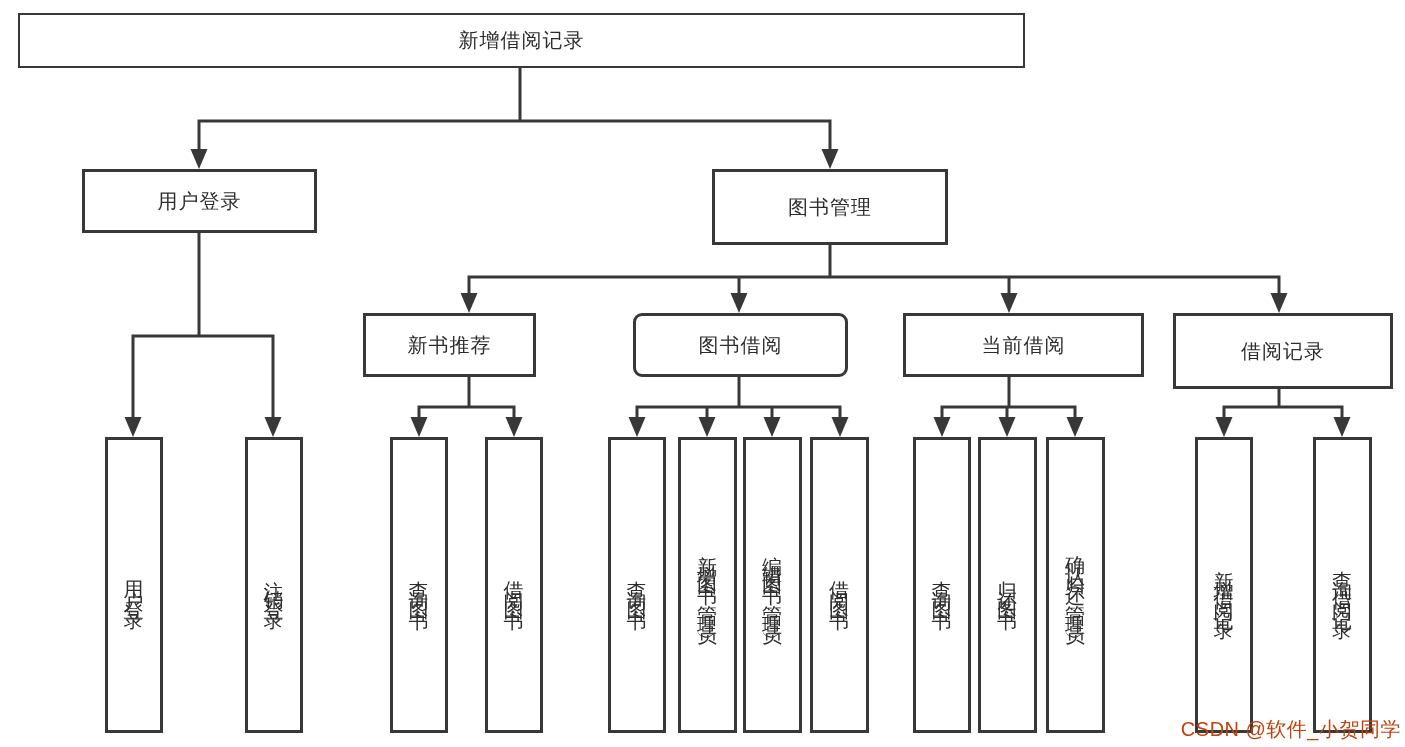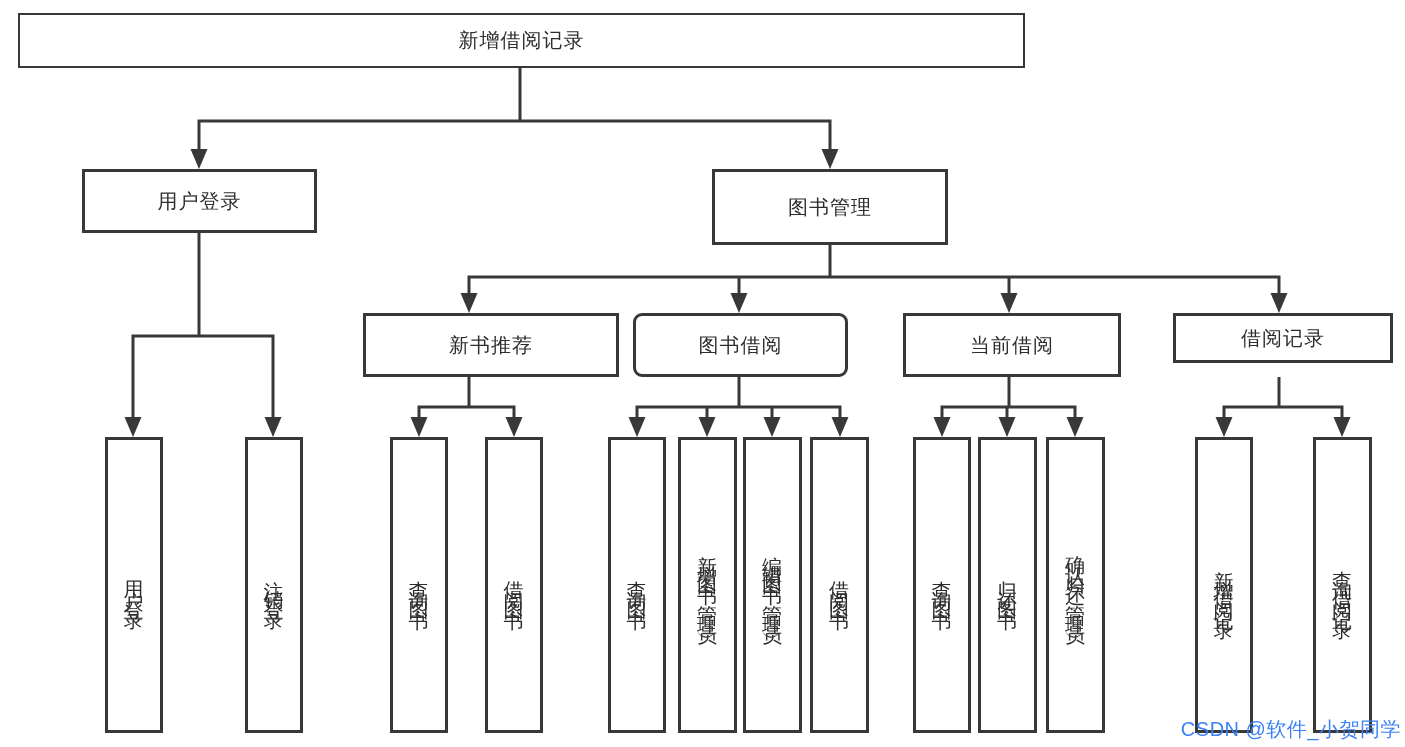--- a/index.html
+++ b/index.html
@@ -40,21 +40,21 @@
     font-size: 20px;
     letter-spacing: 10px;
     line-height: 1;
     white-space: nowrap;
   }
   .watermark {
     position: absolute;
     right: 4px;
     bottom: 4px;
     font-size: 20px;
-    color: #3b82f6;
+    color: #c2410c;
     letter-spacing: 0.5px;
     z-index: 5;
     white-space: nowrap;
   }
 </style>
 </head>
 <body>
 
 <div class="stage">
 
@@ -95,30 +95,30 @@
     <span>新增借阅记录</span>
   </div>
 
   <div class="box h" style="left:82px; top:169px; width:235px; height:64px;">
     <span>用户登录</span>
   </div>
   <div class="box h" style="left:712px; top:169px; width:236px; height:76px;">
     <span>图书管理</span>
   </div>
 
-  <div class="box h" style="left:363px; top:313px; width:256px; height:64px;">
+  <div class="box h" style="left:363px; top:313px; width:173px; height:64px;">
     <span>新书推荐</span>
   </div>
   <div class="box h" style="left:633px; top:313px; width:215px; height:64px;border-radius:9px;">
     <span>图书借阅</span>
   </div>
-  <div class="box h" style="left:903px; top:313px; width:218px; height:64px;">
+  <div class="box h" style="left:903px; top:313px; width:241px; height:64px;">
     <span>当前借阅</span>
   </div>
-  <div class="box h" style="left:1173px; top:313px; width:220px; height:50px;">
+  <div class="box h" style="left:1173px; top:313px; width:220px; height:76px;">
     <span>借阅记录</span>
   </div>
 
   <div class="box v" style="left:105px; top:437px; width:58px; height:296px;">
     <span>用户登录</span>
   </div>
   <div class="box v" style="left:245px; top:437px; width:58px; height:296px;">
     <span>注销登录</span>
   </div>
 

